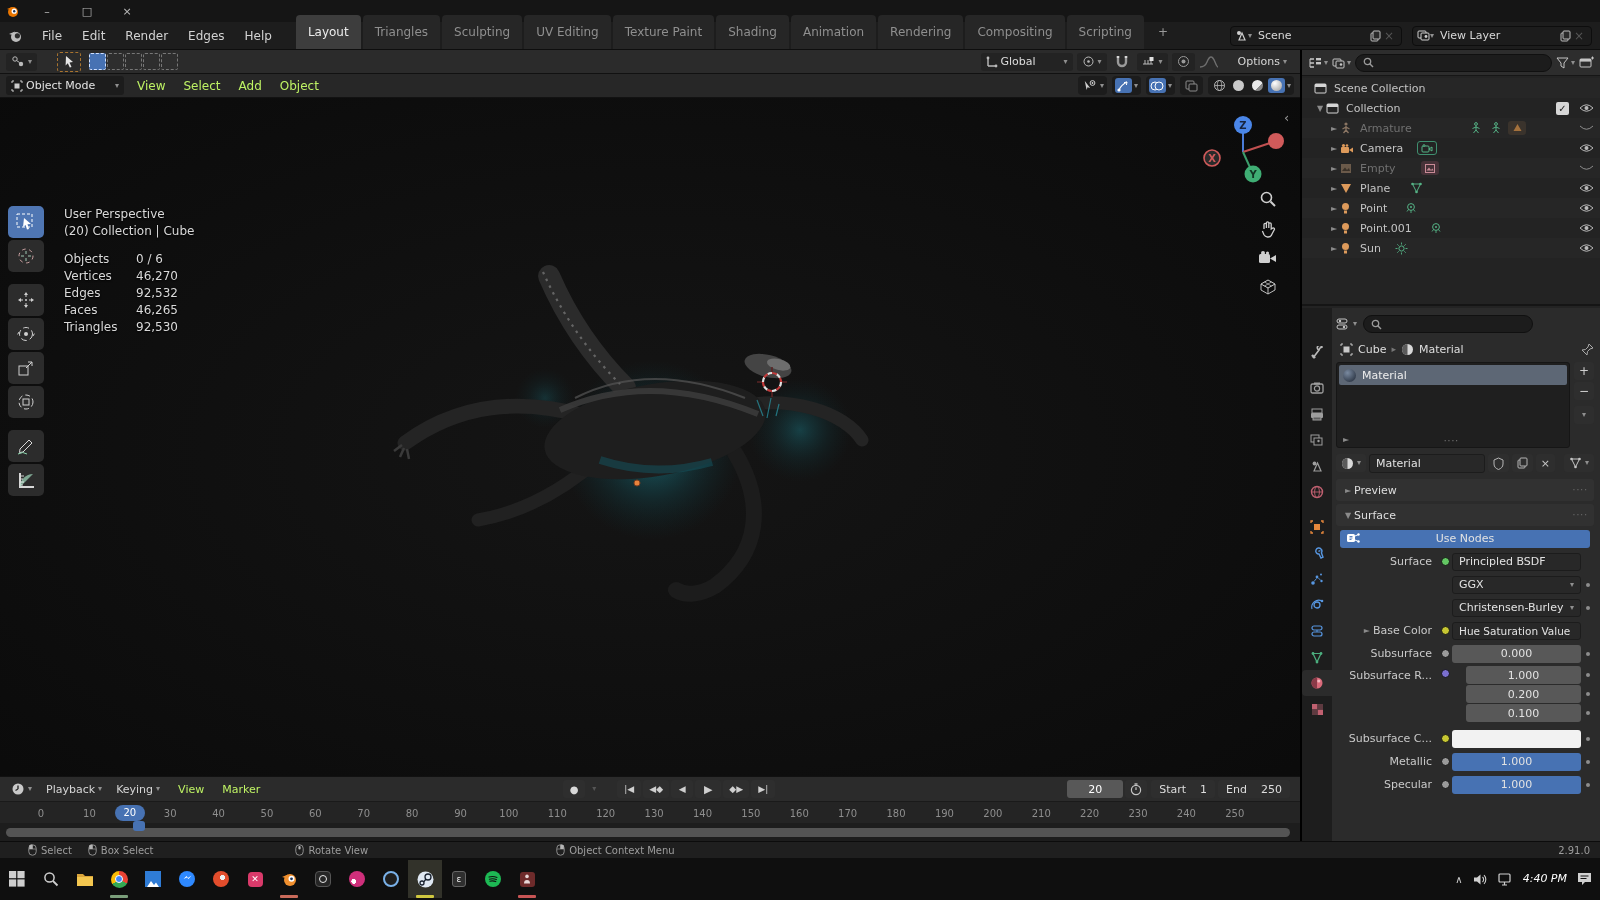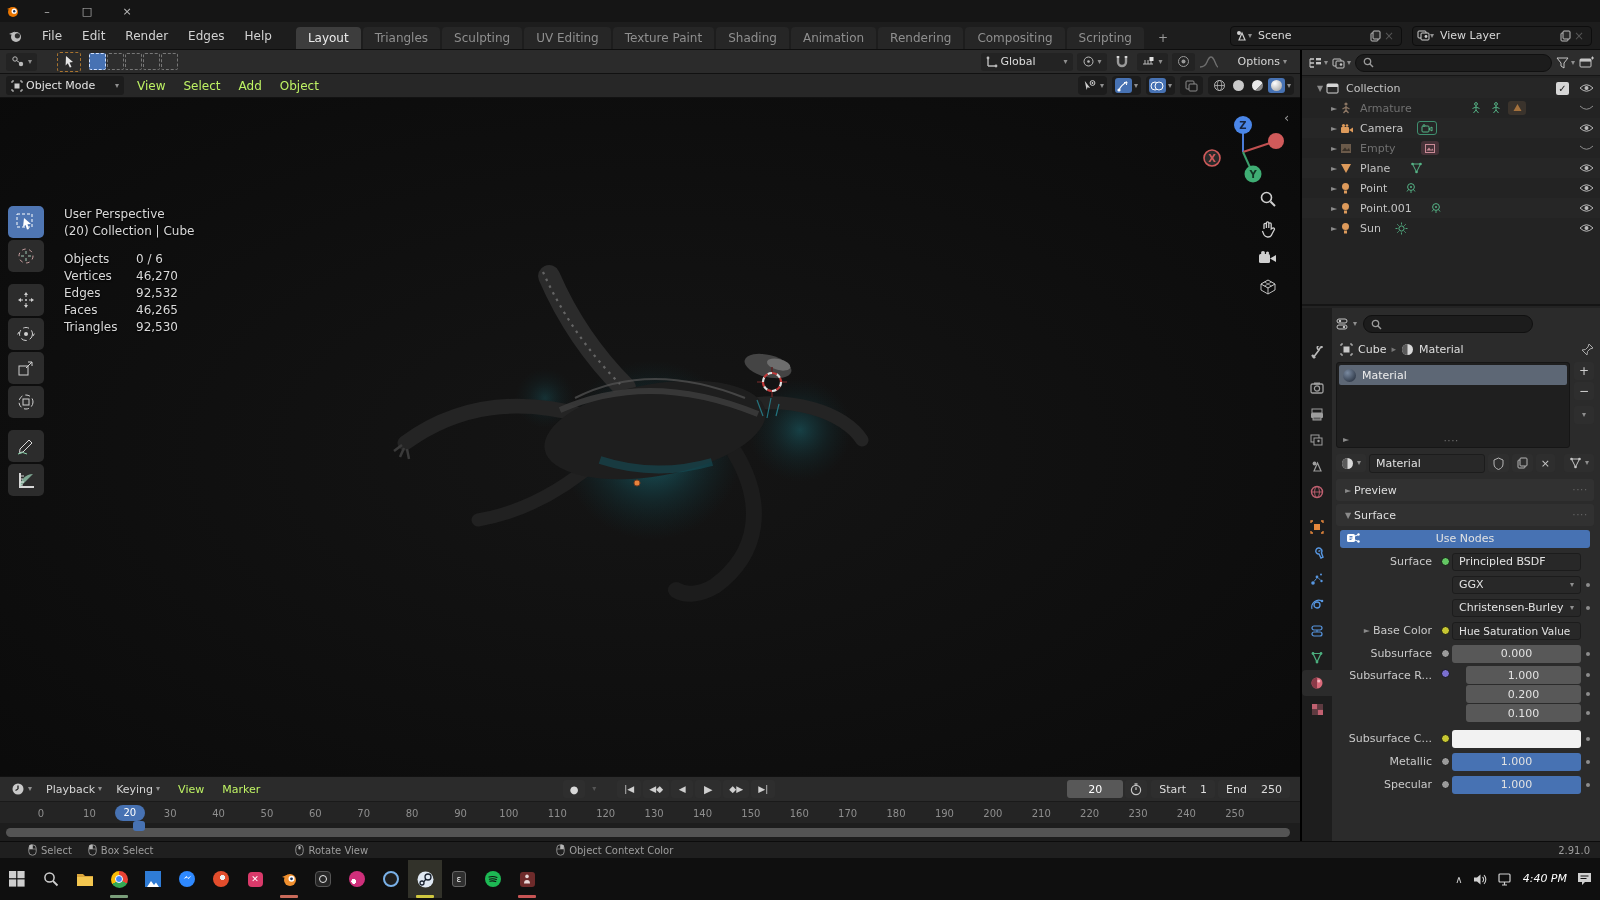--- a/index.html
+++ b/index.html
@@ -12,21 +12,21 @@
 .chv{font-size:8px;color:#8f8f8f;line-height:1;}
 .chvdim{font-size:8px;color:#555;line-height:1;}
 
 
 #titlebar{left:0;top:0;width:1600px;height:22px;background:#151515;display:flex;align-items:center;padding:0 6px;color:#cfcfcf;font-size:11px;}
 #titlebar .wbtn{width:40px;height:22px;display:flex;align-items:center;justify-content:center;color:#bbb;font-size:11px;}
 
 
 #topbar{left:0;top:22px;width:1600px;height:28px;background:#1d1d1d;display:flex;align-items:center;border-bottom:1px solid #0e0e0e;}
 .menu-item{padding:0 10px;color:#d2d2d2;font-size:12px;}
-.wtab{height:22px;display:flex;align-items:center;padding:0 12px;margin-right:2px;background:#262626;border-radius:4px 4px 0 0;color:#8f8f8f;font-size:12px;}
+.wtab{height:34px;display:flex;align-items:center;padding:0 12px;margin-right:2px;background:#262626;border-radius:4px 4px 0 0;color:#8f8f8f;font-size:12px;}
 .wtab.active{background:#3d3d3d;color:#ececec;}
 .idsel{height:20px;background:#1c1c1c;border-radius:4px;display:flex;align-items:center;padding:0 4px;margin-left:10px;border:1px solid #0d0d0d;}
 .idsel .txt{padding:0 6px;color:#d8d8d8;font-size:11px;}
 
 
 #toolsettings{left:0;top:50px;width:1300px;height:24px;background:#2b2b2b;display:flex;align-items:center;padding:0 6px;border-bottom:1px solid #111;}
 .tsbtn{height:18px;border-radius:3px;background:#232323;display:flex;align-items:center;padding:0 5px;gap:3px;margin-right:4px;}
 .selmode{width:17px;height:17px;border-radius:2px;margin-right:1px;border:1px dashed #777;background:#2e2e2e;}
 .selmode.active{background:#4772b3;border-color:#cfe0ff;}
 
@@ -539,20 +539,29 @@
         </span>
         <span>
           <svg width="15" height="13" viewBox="0 0 15 13">
               <rect x="1" y="3" width="11" height="8" rx="1" fill="none" stroke="#c5c5c5"></rect>
               <rect x="1" y="3" width="11" height="2.6" fill="#c5c5c5"></rect>
               <path d="M12 2 h3 M13.5 0.5 v3" stroke="#c5c5c5"></path>
             </svg>
         </span>
       </div>
       <div style="padding-top:2px;">
+        <div class="otr" style="padding-left:12px;">
+          <span class="oicon">
+              <svg width="13" height="11" viewBox="0 0 13 11">
+                <rect x="1" y="1" width="11" height="9" rx="1" fill="none" stroke="#d5d5d5"></rect>
+                <rect x="1" y="1" width="11" height="3" fill="#d5d5d5"></rect>
+              </svg>
+            </span>
+          <span class="nm">Scene Collection</span>
+        </div>
         <div class="otr" style="padding-left:12px;">
           <span class="disc">▼</span>
           <span class="oicon">
               <svg width="13" height="11" viewBox="0 0 13 11">
                 <rect x="1" y="1" width="11" height="9" rx="1" fill="none" stroke="#d5d5d5"></rect>
                 <rect x="1" y="1" width="11" height="3" fill="#d5d5d5"></rect>
               </svg>
             </span>
           <span class="nm">Collection</span>
           <span class="grow"></span>
@@ -1229,21 +1238,21 @@
       <span>Rotate View</span>
     </span>
     <span class="skey" style="margin-left:188px;">
       <span>
           <svg width="9" height="12" viewBox="0 0 9 12">
             <rect x="0.8" y="0.8" width="7.4" height="10.4" rx="3.5" fill="none" stroke="#8e8e8e"></rect>
             <path d="M1 5 H8 M4.5 1 V5" stroke="#8e8e8e" stroke-width="0.8"></path>
             <path d="M7.8 1.6 a3.3 3.3 0 0 0 -3.3 -0.8 V5 H7.8 Z" fill="#b5b5b5"></path>
           </svg>
         </span>
-      <span>Object Context Color</span>
+      <span>Object Context Menu</span>
     </span>
     <span class="grow"></span>
     <span style="margin-right:10px;">2.91.0</span>
   </div>
 
   <div id="taskbar" class="abs">
     <span class="tbicon">
         <svg width="16" height="16" viewBox="0 0 16 16">
           <rect x="0" y="0" width="7.2" height="7.2" fill="#cfcfcf"></rect>
           <rect x="8.4" y="0" width="7.2" height="7.2" fill="#cfcfcf"></rect>

